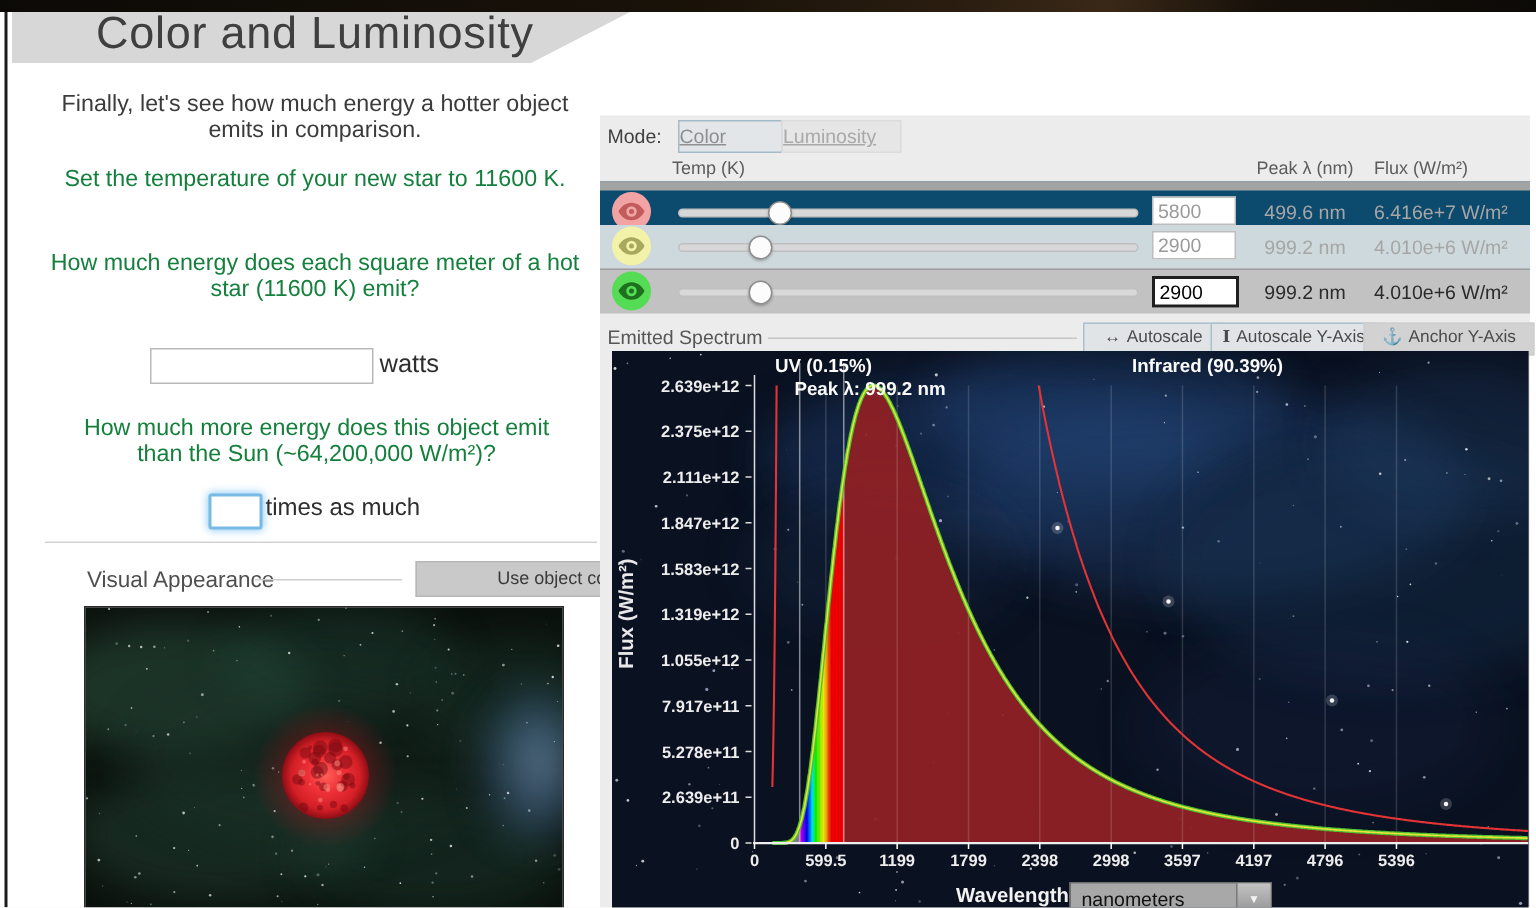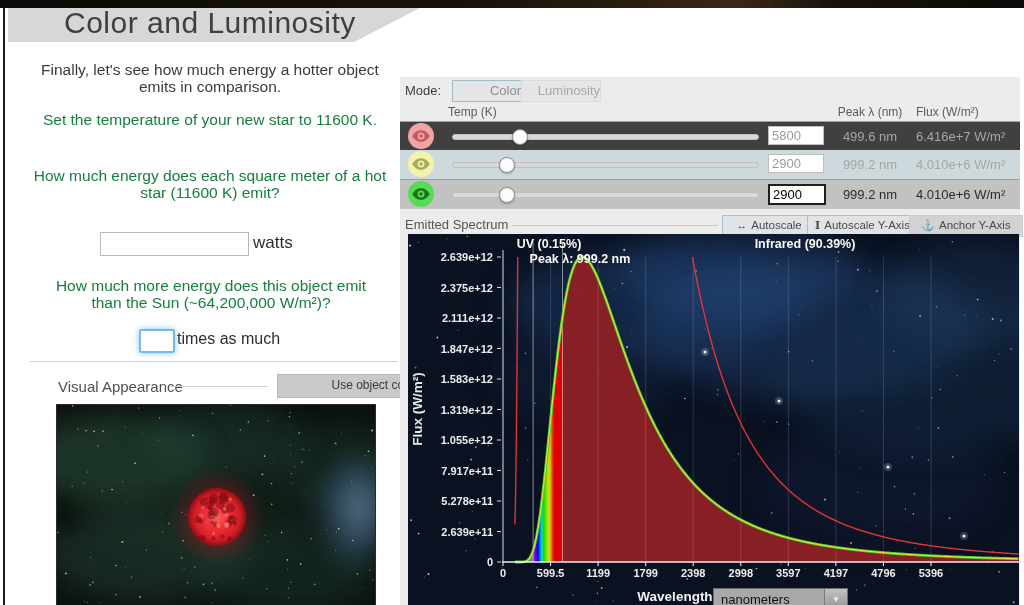--- a/index.html
+++ b/index.html
@@ -20,27 +20,27 @@
   #lp-divider{left:30px;top:361px;width:368px;height:1px;background:#d2d2d2;}
   #va-title{left:58px;top:378px;font-size:15px;color:#4f4f4f;}
   #va-line{left:170px;top:386px;width:98px;height:1px;background:#cfcfcf;}
   #va-btn{left:277px;top:374px;width:97px;height:22px;background:#c9c9c9;border:1px solid #b7b7b7;
     font-size:12px;color:#3a3a3a;text-align:center;line-height:20px;cursor:pointer;padding-left:48px;}
   #va-img{left:57px;top:405px;width:318px;height:200px;background:#0b110d;outline:1px solid #2a2a2a;}
   
   #rpanel{left:400px;top:58px;width:620px;height:542px;background:#ececec;margin-top:19px;}
   .rp{position:absolute;}
   #mode-label{left:5px;top:6px;font-size:13px;color:#3f3f3f;}
-  .mode-btn{height:20px;font-size:13px;text-align:right;line-height:19px;cursor:pointer;}
+  .mode-btn{height:20px;font-size:13px;text-align:left;line-height:19px;cursor:pointer;text-decoration:underline;}
   #mode-color{left:52px;top:3px;width:68px;background:#e2e6e8;border:1px solid #a3bac7;color:#8f8f8f;}
   #mode-lum{left:121px;top:3px;width:78px;background:#e6e6e6;border:1px solid #dcdcdc;color:#a9a9a9;}
   .colhead{top:28px;font-size:12px;color:#5c5c5c;}
   #col-temp{left:48px;} #col-peak{left:428px;width:84px;text-align:center;} #col-flux{left:516px;}
   .srow{position:absolute;left:0;width:620px;height:29px;}
-  #row0{top:44px;background:#404040;border-top:1px solid #a3a3a3;}
+  #row0{top:44px;background:#0c4a6e;border-top:6px solid #a3a3a3;}
   #row1{top:73px;background:#cdd9dc;}
   #row2{top:102px;background:#c2c2c2;border-top:1px solid #9e9e9e;}
   .eye{position:absolute;left:8px;top:1px;width:26px;height:26px;border-radius:50%;}
   .eye svg{position:absolute;left:3px;top:3px;width:20px;height:20px;}
   .track{position:absolute;left:52px;top:12px;width:305px;height:4px;background:#d8d8d8;
     border:1px solid #c0c0c0;border-radius:3px;cursor:pointer;}
   .thumb{position:absolute;top:-6px;width:14px;height:14px;border-radius:50%;background:#fcfcfc;
     border:1px solid #8d8d8d;box-shadow:0 1px 2px rgba(0,0,0,.25);cursor:grab;}
   .temp-in{position:absolute;left:368px;top:4px;width:48px;height:17px;font-size:13px;padding:0 3px;
     background:#fff;border:1px solid #bdbdbd;color:#9a9a9a;font-family:"Liberation Sans",sans-serif;}

